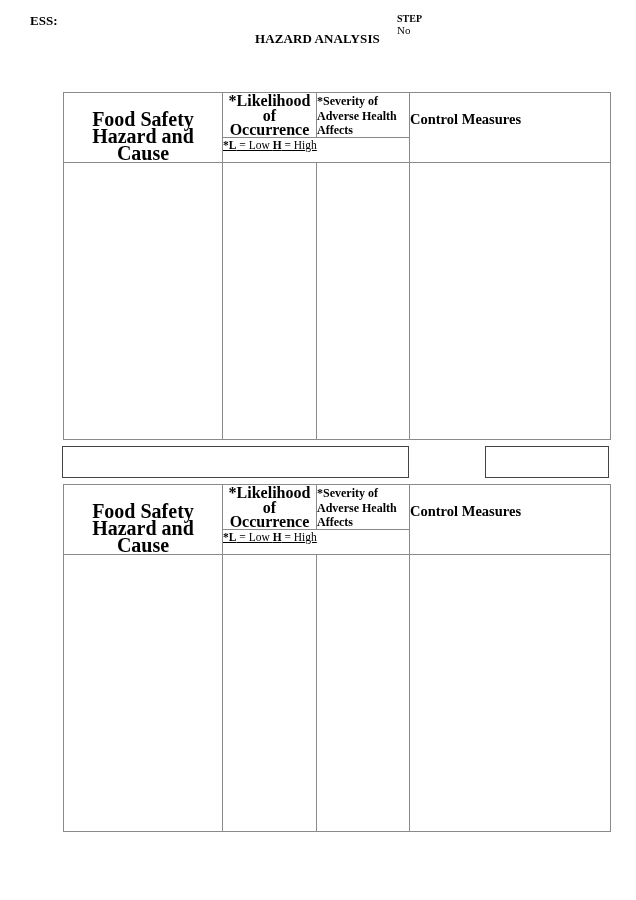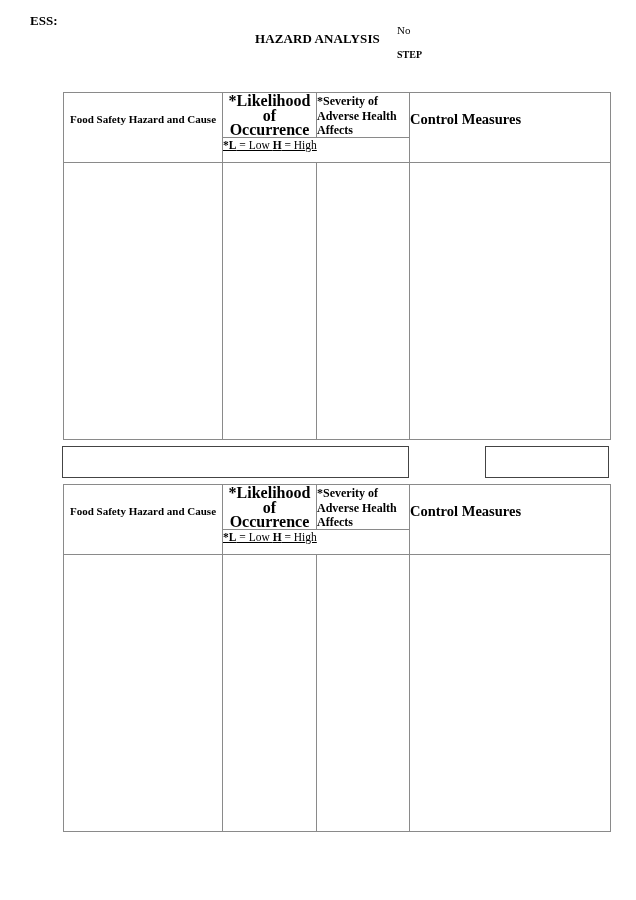--- a/index.html
+++ b/index.html
@@ -1,31 +1,31 @@
 <!DOCTYPE html>
 <html><head>
   <meta charset="utf-8">
   <style>
     html, body { margin: 0; padding: 0; background: #ffffff; }
     body { width: 636px; height: 900px; position: relative; overflow: hidden;
            font-family: "Liberation Serif", "DejaVu Serif", serif; color: #000; }
     .abs { position: absolute; }
     .process-label { left: 16px; top: 13px; font-weight: bold; font-size: 13px; margin-left: 14px; }
-    .step-label { left: 397px; top: 13px; font-weight: bold; font-size: 10px; margin-top: 36px; }
+    .step-label { left: 397px; top: 13px; font-weight: bold; font-size: 10px; }
     .step-no { left: 397px; top: 24px; font-size: 11px; }
     .title { left: 255px; top: 31px; font-weight: bold; font-size: 13px; letter-spacing: 0.1px; }
 
     .hz-table { position: absolute; left: 63px; width: 548px; border: 1px solid #8a8a8a; box-sizing: border-box; }
     .hz-head { position: relative; height: 69px; border-bottom: 1px solid #8a8a8a; }
     .hz-body { position: relative; }
     .col-sep { position: absolute; top: 0; bottom: 0; width: 0; border-left: 1px solid #8a8a8a; }
     .c1 { left: 158px; } .c2 { left: 252px; } .c3 { left: 345px; }
     .sub-line { position: absolute; left: 158px; width: 188px; top: 44px; border-top: 1px solid #8a8a8a; }
     .h-food { position: absolute; left: 0; width: 158px; top: 18px; text-align: center;
-              font-weight: bold; font-size: 11px; line-height: 17px; }
+              font-weight: bold; font-size: 20px; line-height: 17px; }
     .h-like { position: absolute; left: 159px; width: 93px; top: 1px; text-align: center;
               font-weight: bold; font-size: 16px; line-height: 14.5px; }
     .h-sev { position: absolute; left: 253px; width: 92px; top: 1px; text-align: left;
              font-weight: bold; font-size: 12px; line-height: 14.5px; }
     .h-legend { position: absolute; left: 159px; width: 187px; top: 45px; text-align: left;
                 font-size: 11.5px; line-height: 14px; text-decoration: underline; }
     .h-legend b { font-weight: bold; }
     .h-ctrl { position: absolute; left: 346px; right: 0; top: 18px; text-align: left;
               font-weight: bold; font-size: 14.5px; line-height: 17px; }
 

